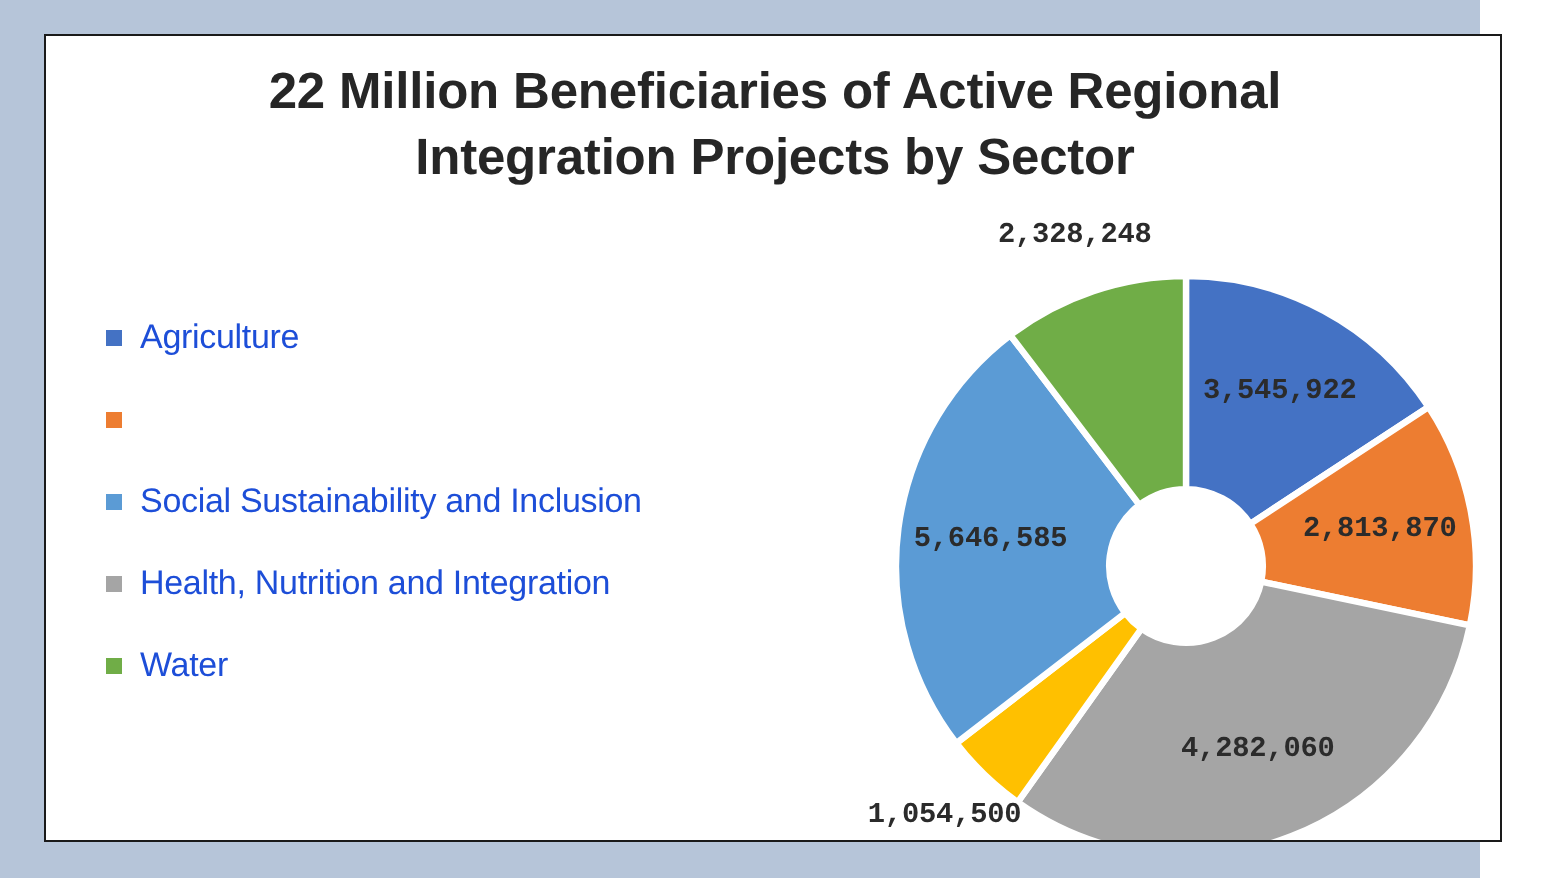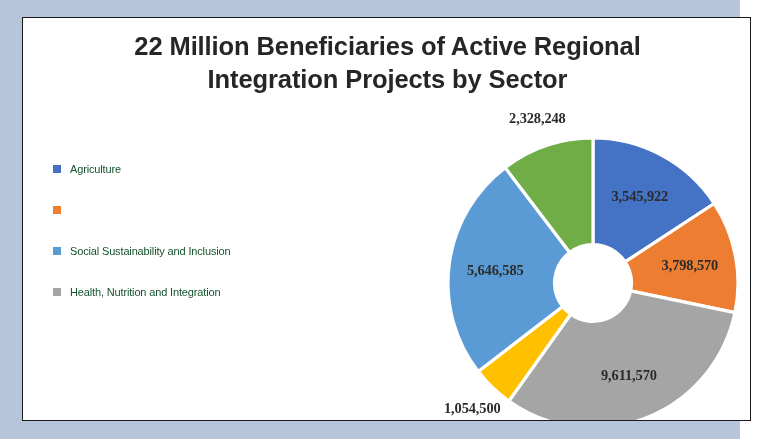--- a/index.html
+++ b/index.html
@@ -59,22 +59,22 @@
   }
   .legend-swatch {
     width: 8px;
     height: 8px;
     flex: 0 0 8px;
     margin-right: 9px;
     margin-top: 1px;
   }
   .legend-label {
     font-family: "Liberation Sans", sans-serif;
-    font-size: 11px;
-    color: #14532d;
+    font-size: 17px;
+    color: #1d4ed8;
     white-space: nowrap;
     letter-spacing: -0.15px;
     text-align: right;
   }
   #pie-area {
     position: absolute;
     left: 355px;
     top: 0px;
     width: 374px;
     height: 404px;
@@ -84,21 +84,21 @@
     left: 0;
     top: 0;
   }
   .slice-path {
     stroke: #ffffff;
     stroke-width: 3.2;
     stroke-linejoin: round;
   }
   .data-label {
     position: absolute;
-    font-family: Liberation Serif, serif;
+    font-family: Liberation Mono, monospace;
     font-size: 14.4px;
     font-weight: bold;
     color: #2b2b2b;
     white-space: nowrap;
     transform: translate(-50%, -50%);
     letter-spacing: -0.1px;
   }
 </style>
 </head>
 <body>
@@ -118,37 +118,41 @@
           <span class="legend-swatch" style="background: rgb(237, 125, 49);"></span>
         </div>
         <div class="legend-item">
           <span class="legend-swatch" style="background: rgb(91, 155, 213);"></span>
           <span class="legend-label">Social Sustainability and Inclusion</span>
         </div>
         <div class="legend-item">
           <span class="legend-swatch" style="background: rgb(165, 165, 165);"></span>
           <span class="legend-label">Health, Nutrition and Integration</span>
         </div>
+        <div class="legend-item">
+          <span class="legend-swatch" style="background: rgb(112, 173, 71);"></span>
+          <span class="legend-label">Water</span>
+        </div>
       </div>
 
     <div id="pie-area">
       <svg id="pie-svg" width="374" height="404" viewBox="0 0 374 404">
         <g id="slice-group">
             <path d="M 215 120 A 145 145 0 0 1 336.272308589888 185.51398129684074 L 247.1371617763203 243.9362050436628 A 38.425000000000004 38.425000000000004 0 0 0 215 226.575 Z" fill="#4472c4" class="slice-path"></path>
             <path d="M 336.272308589888 185.51398129684074 A 145 145 0 0 1 356.9368053024181 294.6469779327244 L 252.61325340514082 272.85644915217193 A 38.425000000000004 38.425000000000004 0 0 0 247.1371617763203 243.9362050436628 Z" fill="#ed7d31" class="slice-path"></path>
             <path d="M 356.9368053024181 294.6469779327244 A 145 145 0 0 1 130.8557831290188 383.08789424479244 L 192.70178252918998 296.29329197487 A 38.425000000000004 38.425000000000004 0 0 0 252.61325340514082 272.85644915217193 Z" fill="#a5a5a5" class="slice-path"></path>
             <path d="M 130.8557831290188 383.08789424479244 A 145 145 0 0 1 100.19394253111948 353.56957247527 L 184.57639477074667 288.47093670594654 A 38.425000000000004 38.425000000000004 0 0 0 192.70178252918998 296.29329197487 Z" fill="#ffc000" class="slice-path"></path>
             <path d="M 100.19394253111948 353.56957247527 A 145 145 0 0 1 127.19793144510277 149.60590674787065 L 191.73245183295222 234.4205652881857 A 38.425000000000004 38.425000000000004 0 0 0 184.57639477074667 288.47093670594654 Z" fill="#5b9bd5" class="slice-path"></path>
             <path d="M 127.19793144510277 149.60590674787065 A 145 145 0 0 1 214.99999999999997 120 L 215 226.575 A 38.425000000000004 38.425000000000004 0 0 0 191.73245183295222 234.4205652881857 Z" fill="#70ad47" class="slice-path"></path>
           </g>
       </svg>
       <div id="label-layer">
           <div class="data-label" style="left: 261.865px; top: 178.249px; text-align: right;">3,545,922</div>
-          <div class="data-label" style="left: 311.879px; top: 246.656px;">3,798,570</div>
-          <div class="data-label" style="left: 250.921px; top: 356.824px;">9,611,570</div>
+          <div class="data-label" style="left: 311.879px; top: 246.656px;">2,813,870</div>
+          <div class="data-label" style="left: 250.921px; top: 356.824px;">4,282,060</div>
           <div class="data-label" style="left: 94.3231px; top: 390.352px;">1,054,500</div>
           <div class="data-label" style="left: 117.253px; top: 252.059px;">5,646,585</div>
           <div class="data-label" style="left: 159.405px; top: 100.121px;">2,328,248</div>
         </div>
     </div>
 
   </div>
 </div>
 
 </body></html>

